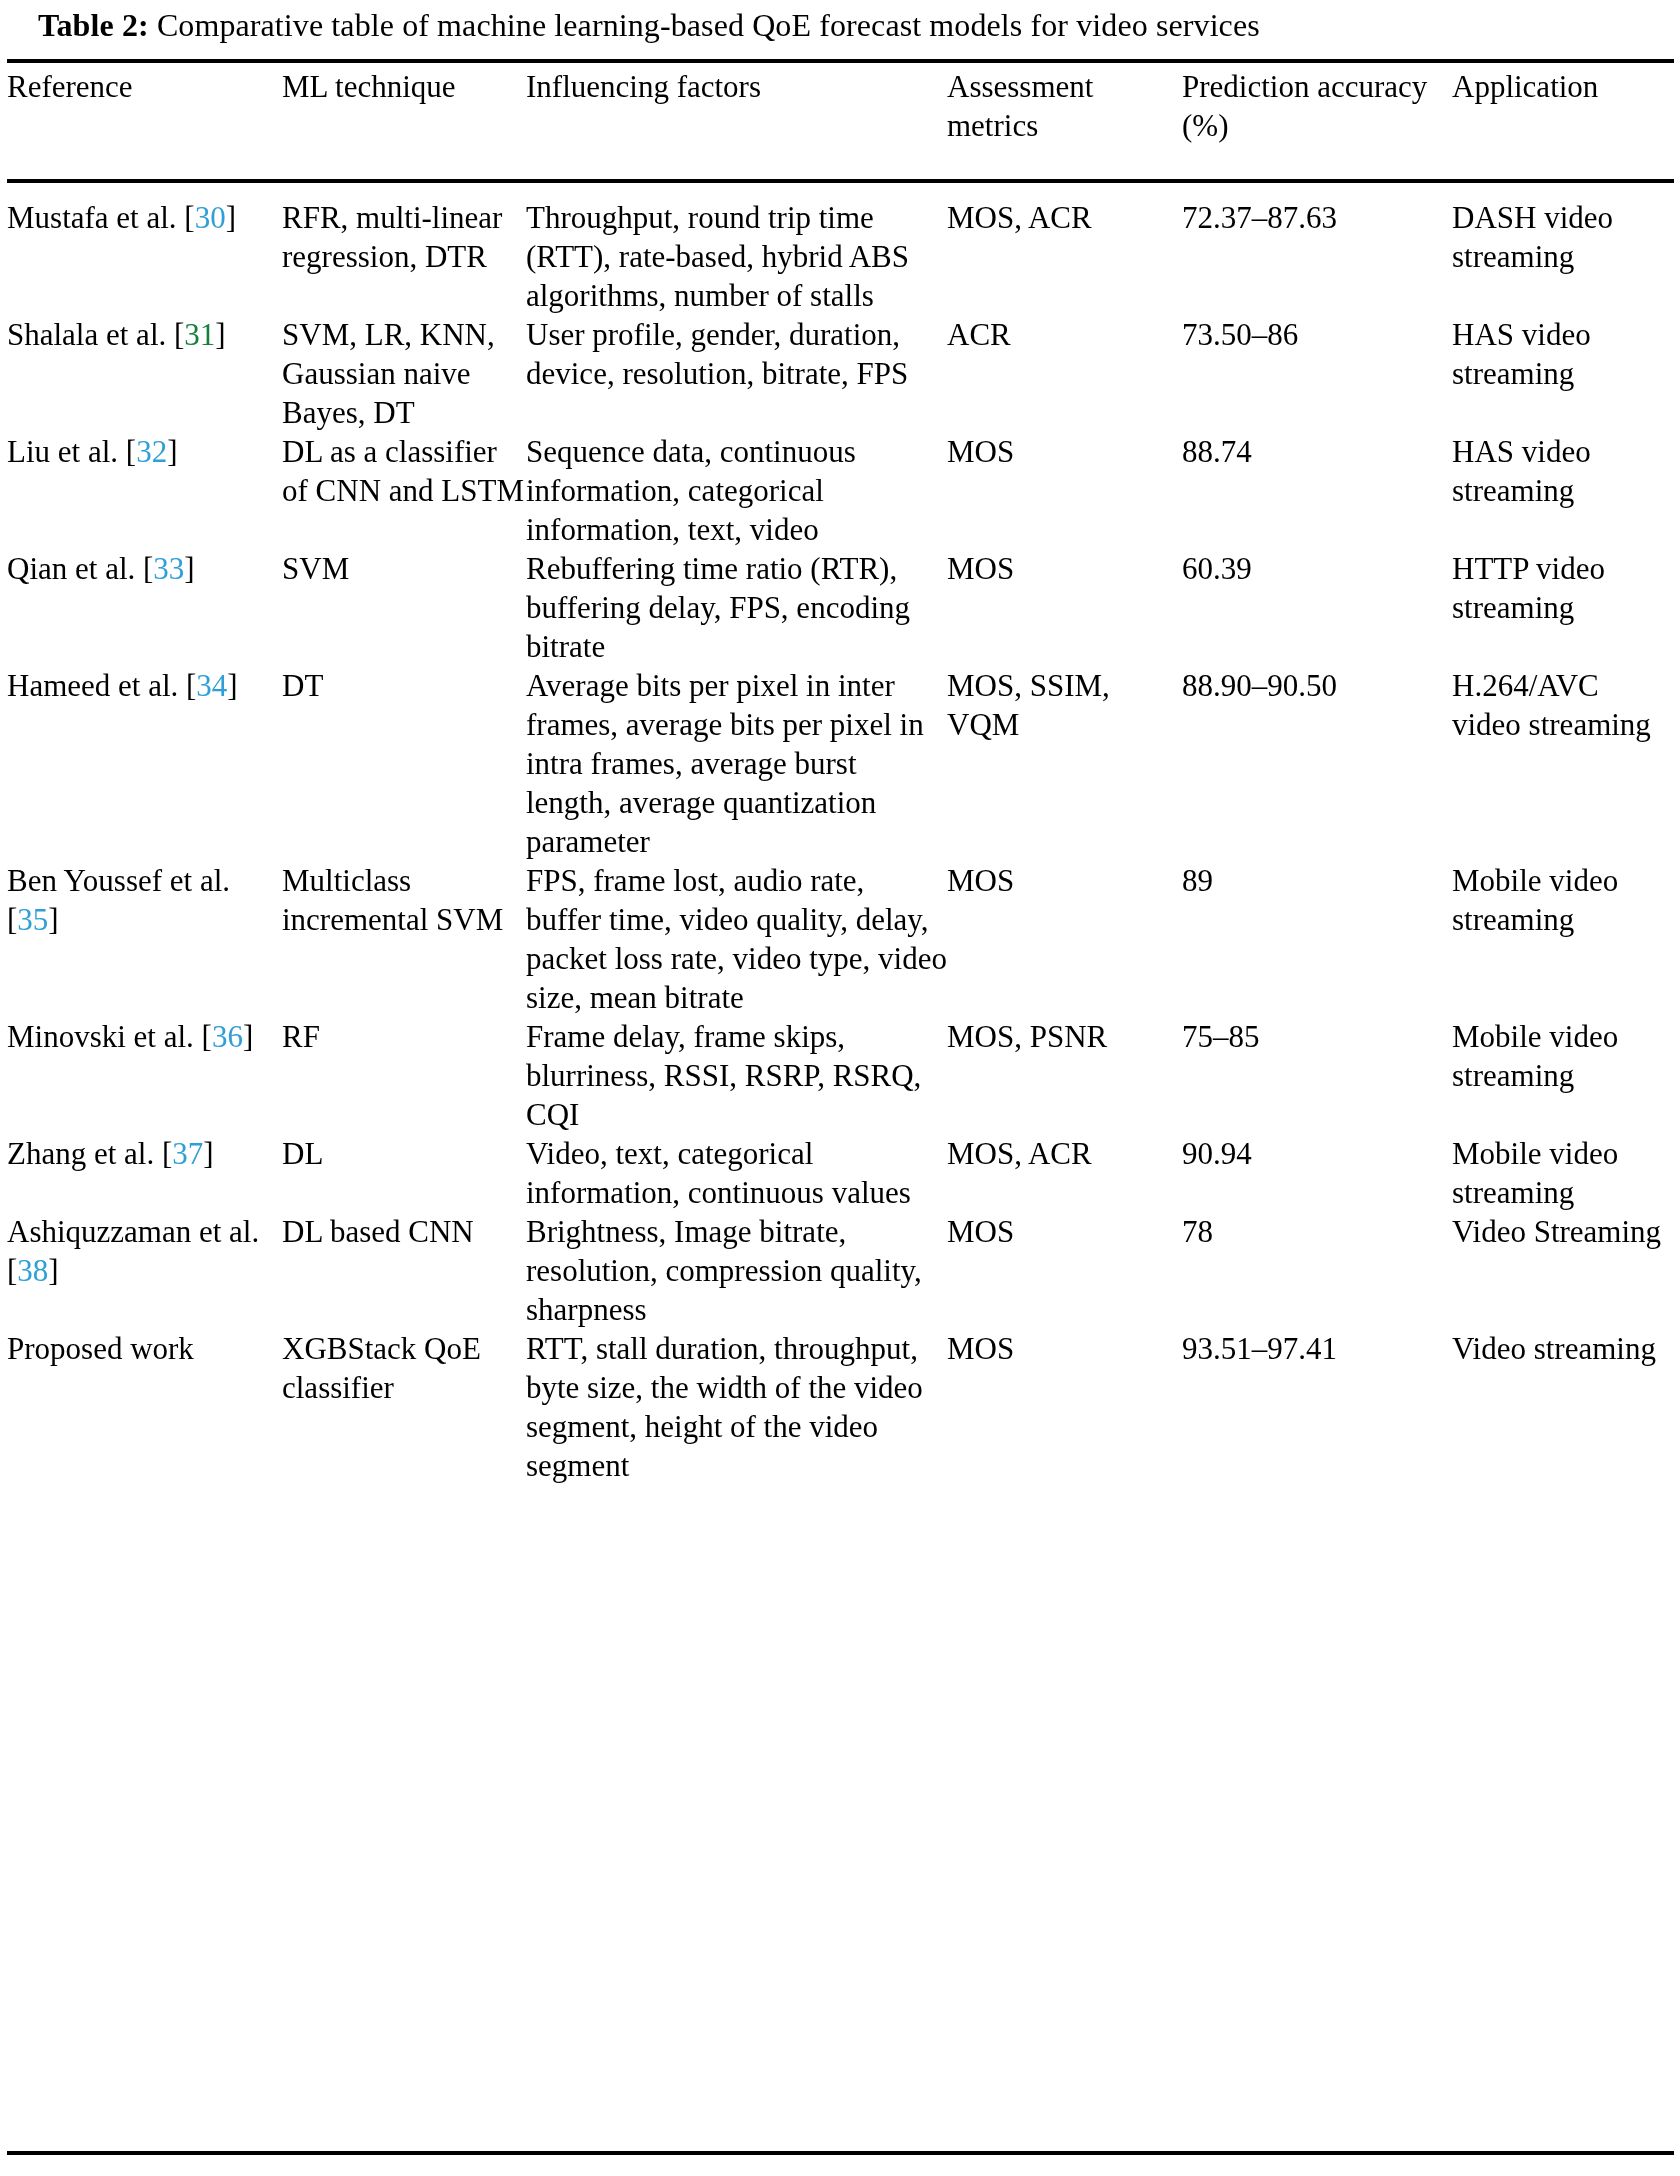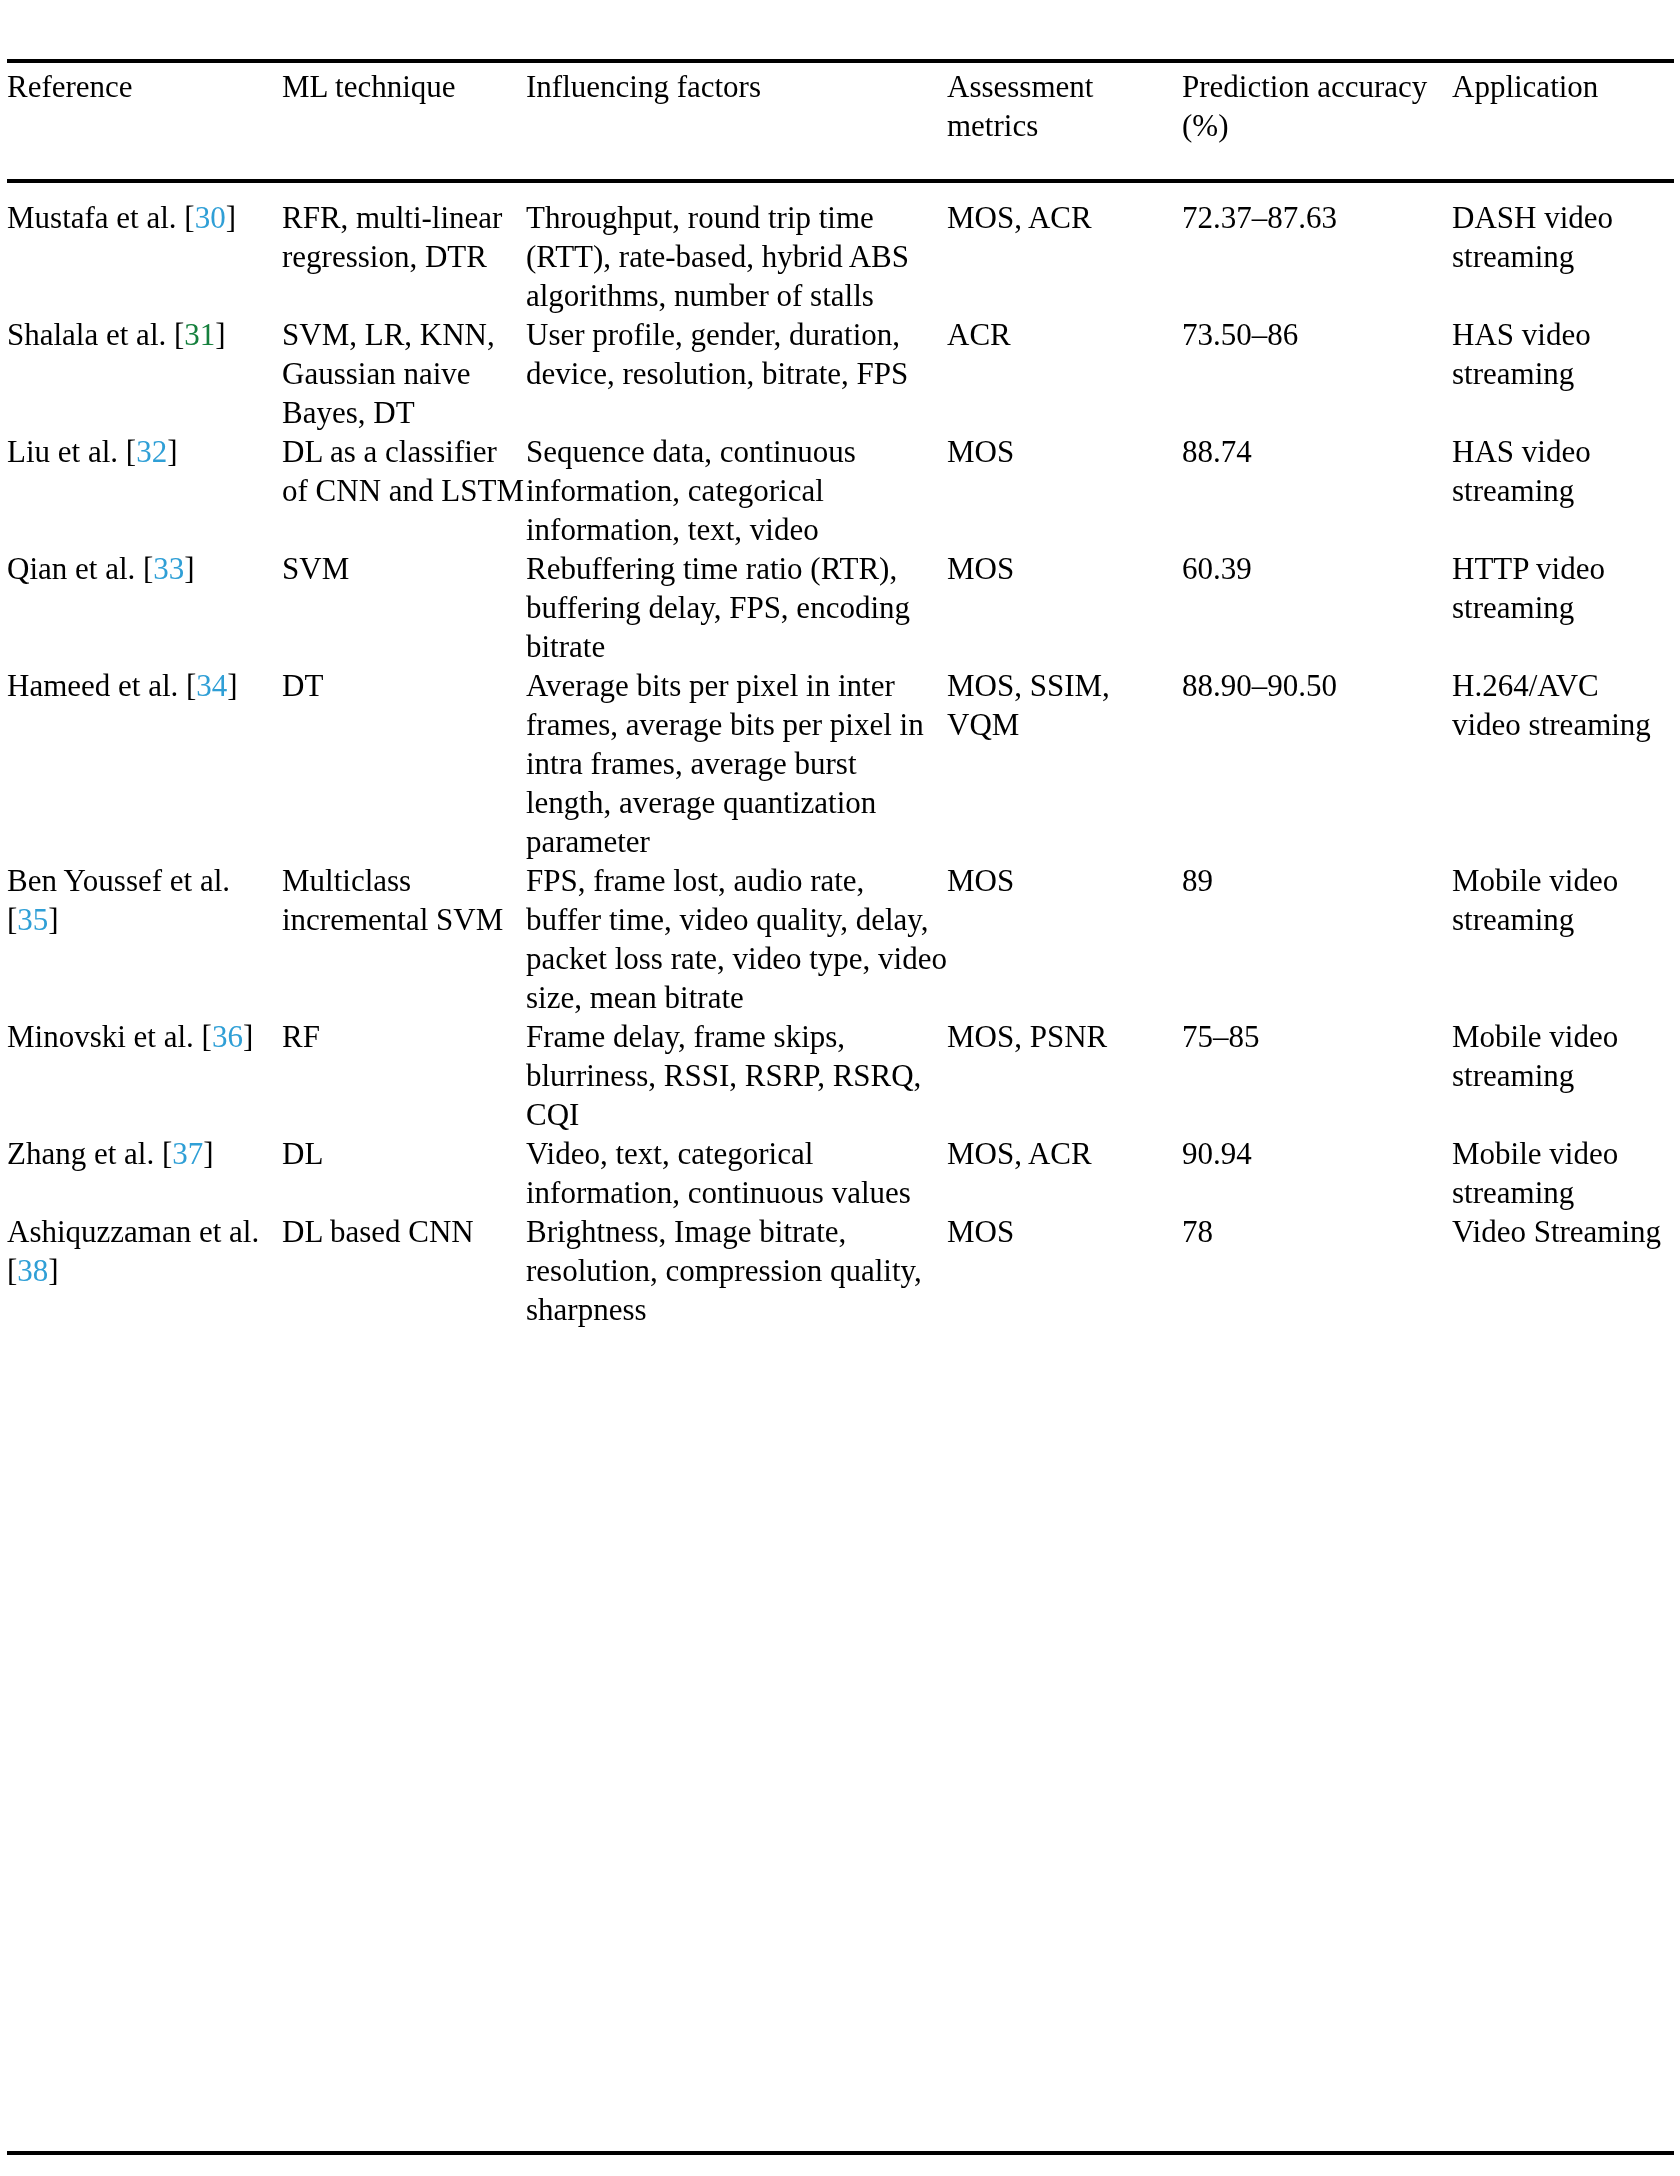--- a/index.html
+++ b/index.html
@@ -105,20 +105,24 @@
 
   .ref-link {
     color: #2f9fd6;
   }
 </style>
 </head>
 <body>
 
 <div class="page">
 
+  <div class="caption">
+    <span class="caption-label">Table 2:</span>
+    <span class="caption-text">Comparative table of machine learning-based QoE forecast models for video services</span>
+  </div>
 
   <div class="rule-top"></div>
   <div class="rule-mid"></div>
   <div class="rule-bottom"></div>
 
   <table class="qoe">
     <thead>
       <tr class="spacer-top">
         <td class="c-ref"></td>
           <td class="c-ml"></td>
@@ -210,17 +214,25 @@
           <td class="c-app">Mobile video streaming</td>
         </tr>
         <tr class="data-row">
           <td class="c-ref"><span>Ashiquzzaman et al. [</span><span class="ref-link" style="color: rgb(47, 159, 214);">38</span><span>]</span></td>
           <td class="c-ml">DL based CNN</td>
           <td class="c-if">Brightness, Image bitrate, resolution, compression quality, sharpness</td>
           <td class="c-am">MOS</td>
           <td class="c-pa">78</td>
           <td class="c-app">Video Streaming</td>
         </tr>
+        <tr class="data-row">
+          <td class="c-ref"><span>Proposed work</span></td>
+          <td class="c-ml">XGBStack QoE classifier</td>
+          <td class="c-if">RTT, stall duration, throughput, byte size, the width of the video segment, height of the video segment</td>
+          <td class="c-am">MOS</td>
+          <td class="c-pa">93.51–97.41</td>
+          <td class="c-app">Video streaming</td>
+        </tr>
       </tbody>
   </table>
 
 </div>
 
 
 </body></html>

